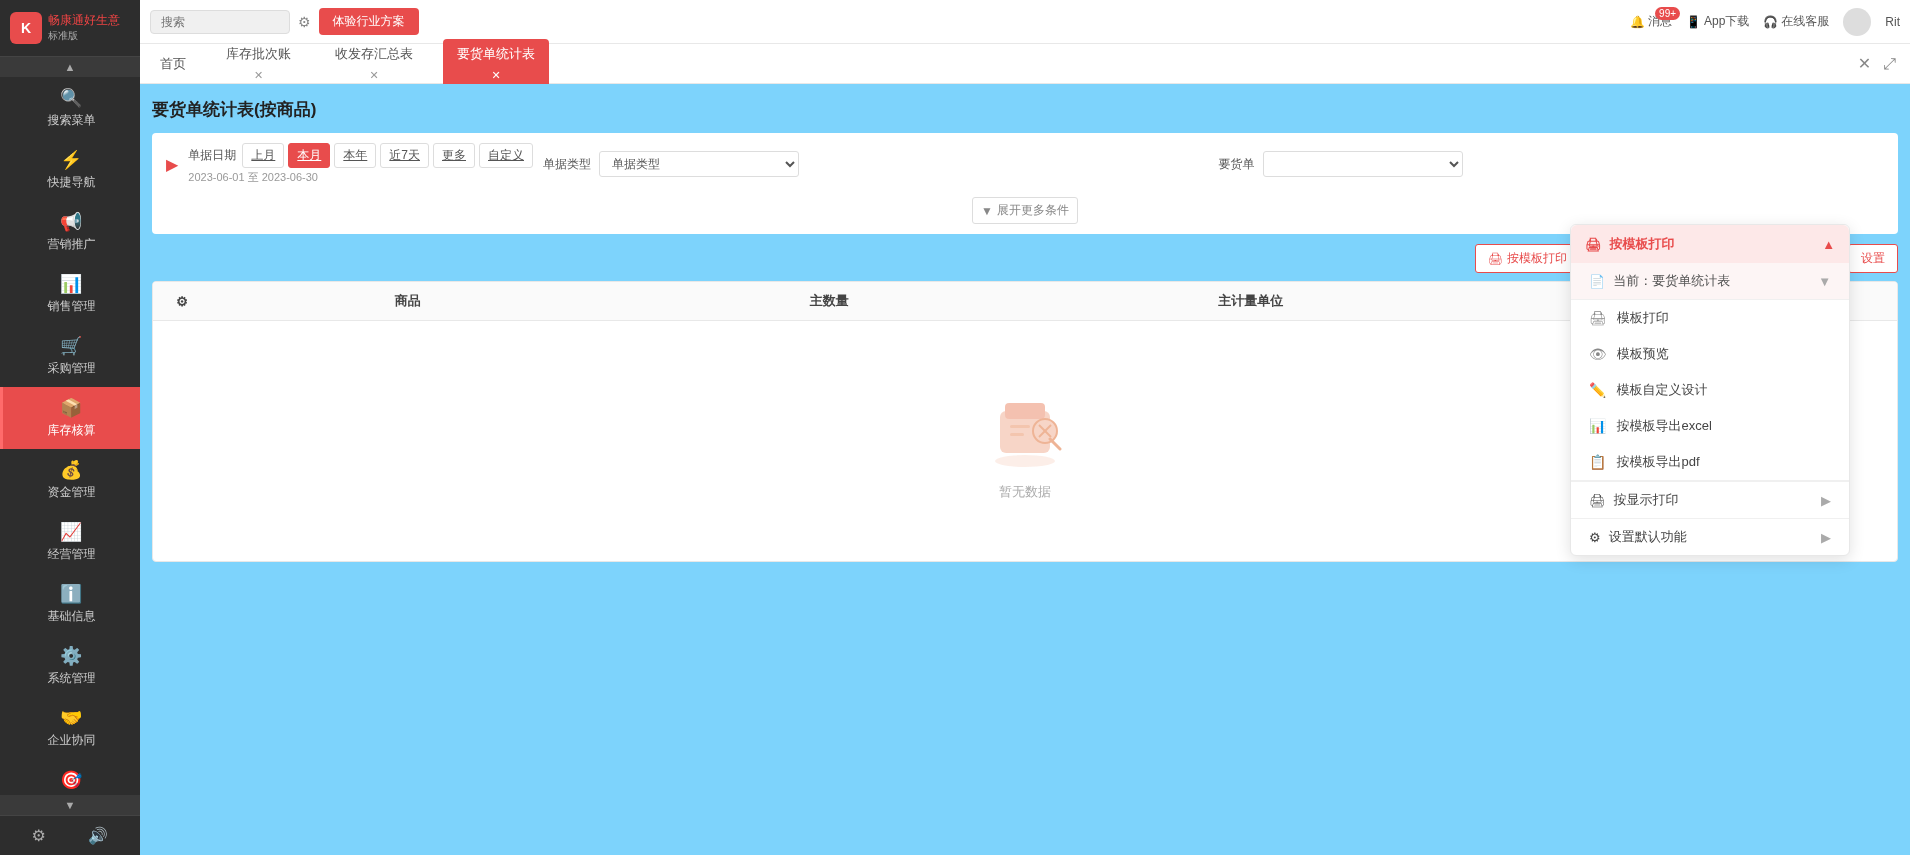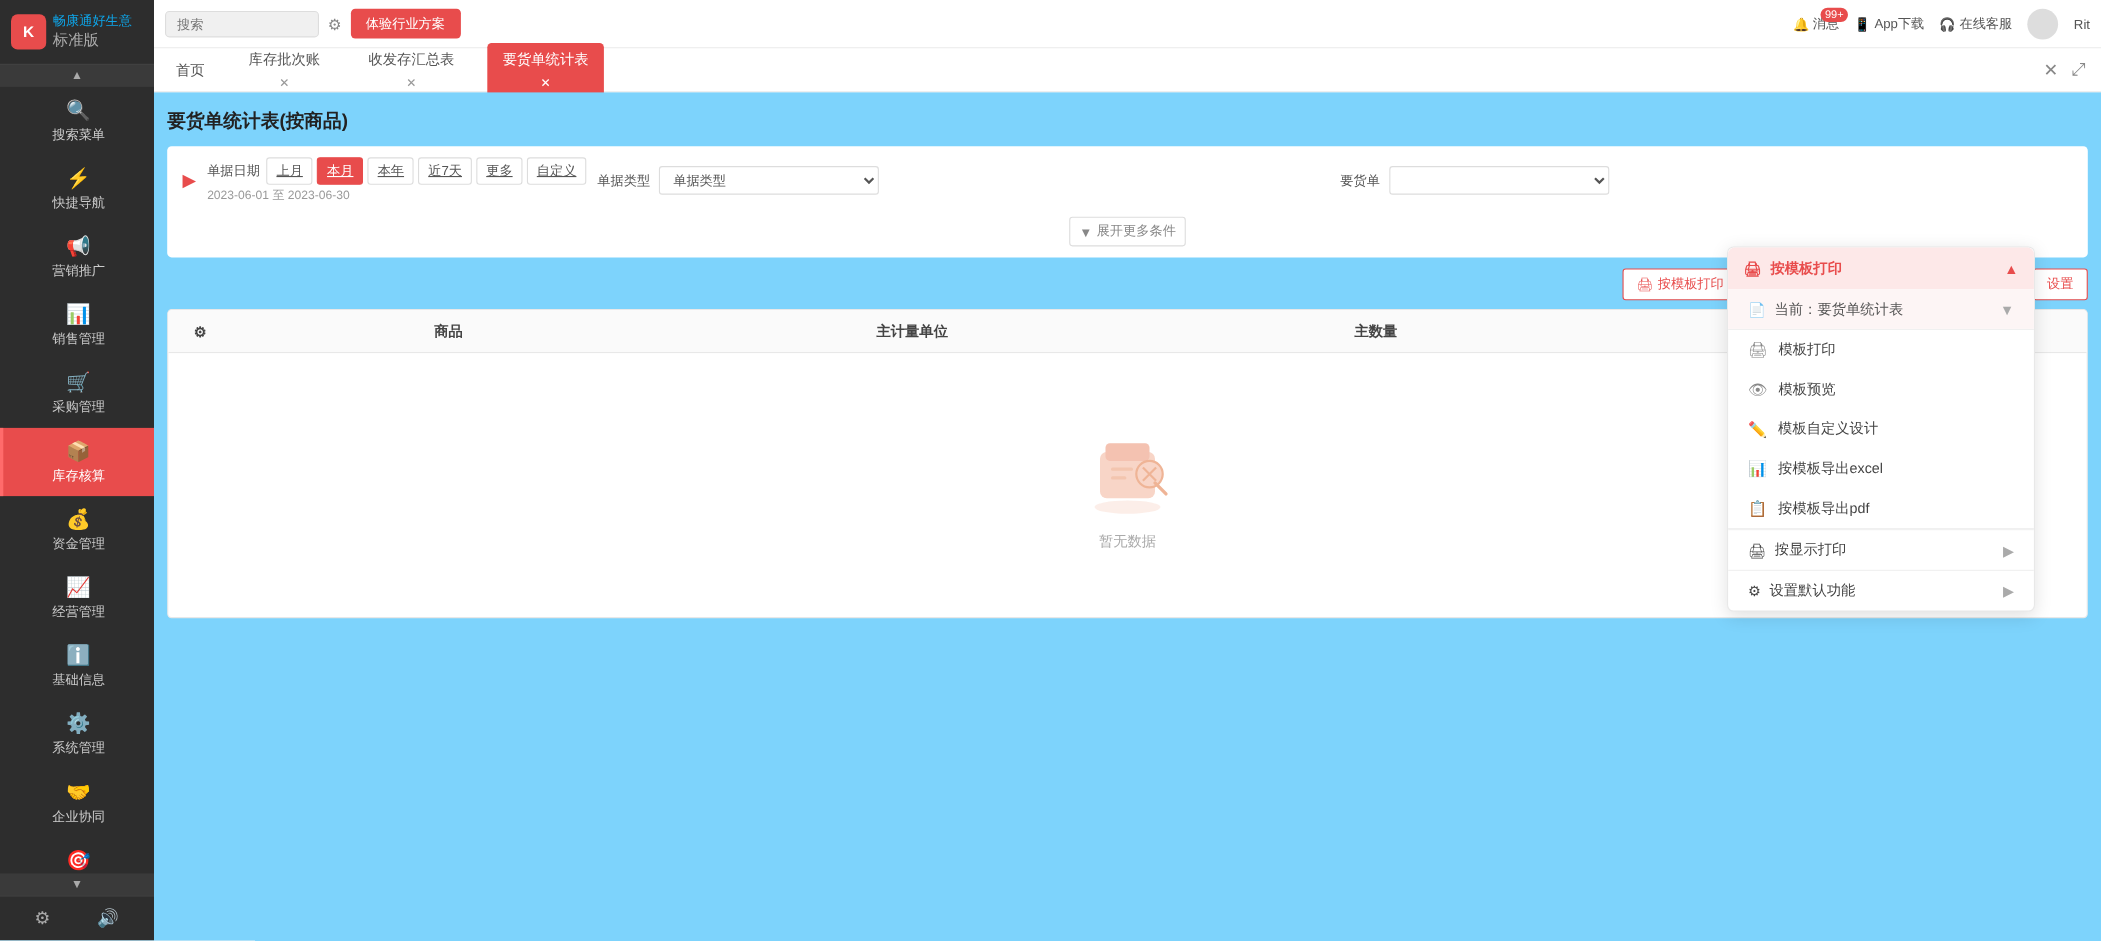--- a/index.html
+++ b/index.html
@@ -27,22 +27,22 @@
       background: #e84c4c;
       border-radius: 6px;
       display: flex;
       align-items: center;
       justify-content: center;
       color: white;
       font-weight: bold;
       font-size: 14px;
       margin-right: 6px;
     }
-    .sidebar-logo-text { font-size: 12px; color: #0ea5e9; line-height: 1.3; }
-    .sidebar-logo-sub { font-size: 14px; color: #aaa; }
+    .sidebar-logo-text { font-size: 12px; color: #ef4444; line-height: 1.3; }
+    .sidebar-logo-sub { font-size: 10px; color: #aaa; }
     .sidebar-item {
       display: flex;
       flex-direction: column;
       align-items: center;
       padding: 10px 6px;
       cursor: pointer;
       color: #ccc;
       font-size: 12px;
       border-left: 3px solid transparent;
       transition: background 0.2s;
@@ -608,22 +608,22 @@
       </button>
       <button class="action-btn outline-red">
         <span>设置</span>
       </button>
     </div>
 
     <div class="data-table">
       <div class="table-header">
         <div class="table-col-settings">⚙</div>
         <div class="table-col">商品</div>
+        <div class="table-col">主数量</div>
         <div class="table-col">主计量单位</div>
-        <div class="table-col">主数量</div>
         <div class="table-col">零售金额</div>
       </div>
       <div class="table-empty">
 
         <svg class="empty-icon" viewBox="0 0 90 90" fill="none" xmlns="http://www.w3.org/2000/svg">
           <ellipse cx="45" cy="80" rx="30" ry="6" fill="#f5c4b0" opacity="0.4"></ellipse>
           <rect x="20" y="30" width="50" height="42" rx="6" fill="#f5c4b0"></rect>
           <rect x="25" y="22" width="40" height="16" rx="4" fill="#f0a890"></rect>
           <circle cx="65" cy="50" r="12" fill="#f5c4b0" stroke="#e8956a" stroke-width="2"></circle>
           <line x1="59" y1="44" x2="71" y2="56" stroke="#e8956a" stroke-width="2"></line>

